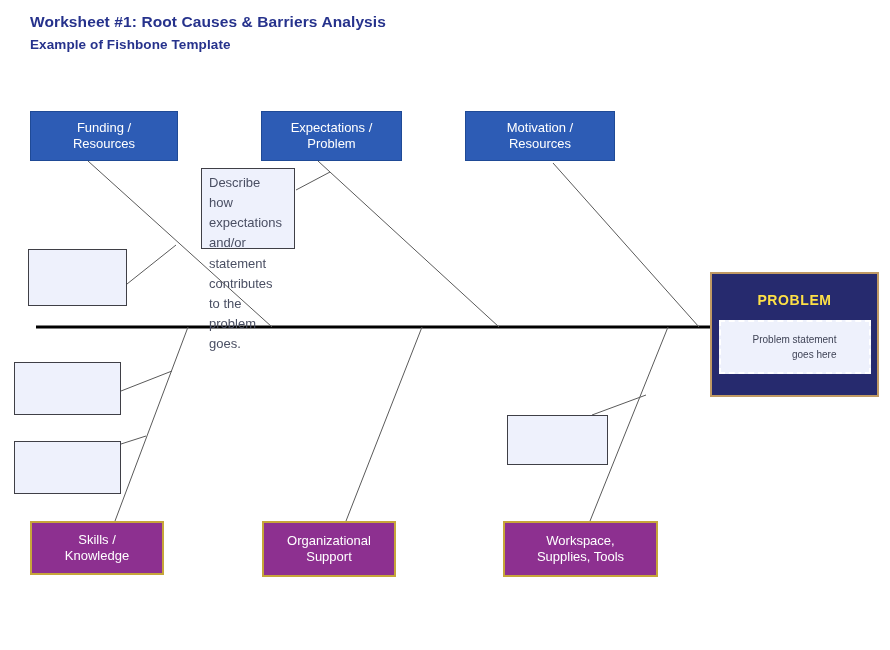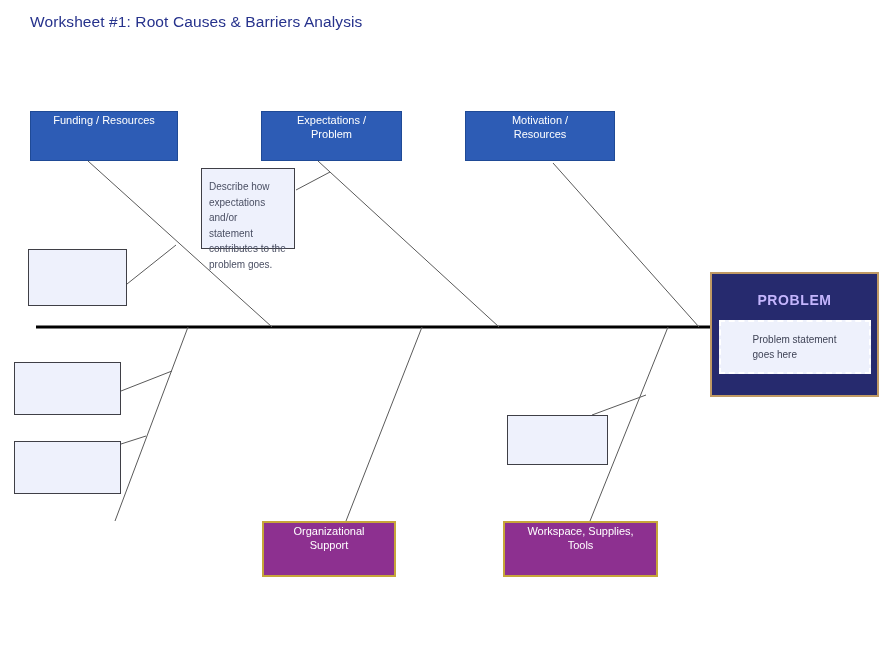--- a/index.html
+++ b/index.html
@@ -25,21 +25,21 @@
 
   
   .title-block {
     position: absolute;
     left: 30px;
     top: 12px;
     width: 600px;
   }
   .title-main {
     font-size: 15.5px;
-    font-weight: normal;
+    font-weight: bold;
     color: #26328c;
     letter-spacing: 0.1px;
     line-height: 1.35;
   }
   .title-sub {
     font-size: 13.5px;
     font-weight: bold;
     color: #26328c;
     letter-spacing: 0.1px;
     line-height: 1.35;
@@ -53,25 +53,25 @@
     width: 890px;
     height: 650px;
     pointer-events: none;
   }
 
   
   .cat-box {
     position: absolute;
     box-sizing: border-box;
     display: flex;
-    align-items: flex-start;
+    align-items: center;
     justify-content: center;
     text-align: center;
     color: #ffffff;
-    font-size: 11px;
+    font-size: 13px;
     line-height: 1.25;
     padding: 2px 22px;
   }
   .cat-top {
     background: #2d5cb5;
     border: 1px solid #1f4a96;
   }
   .cat-bottom {
     background: #8d3090;
     border: 2px solid #c6a63a;
@@ -84,67 +84,68 @@
     background: #eef1fc;
     border: 1.5px solid #3f3f46;
   }
 
   
   .note-box {
     position: absolute;
     box-sizing: border-box;
     background: #eef1fc;
     border: 1.5px solid #3f3f46;
-    padding: 10px 7px;
-    font-size: 10px;
+    padding: 4px 7px;
+    font-size: 13px;
     line-height: 1.55;
     color: #4a4f63;
   }
 
   
   .problem-box {
     position: absolute;
     box-sizing: border-box;
     background: #262a6e;
     border: 2px solid #c09a64;
     display: flex;
     flex-direction: column;
     align-items: center;
   }
   .problem-title {
-    color: #c4b5fd;
+    color: #fde047;
     font-size: 14px;
     font-weight: bold;
     letter-spacing: 0.6px;
     margin-top: 18px;
   }
   .problem-inner {
     box-sizing: border-box;
     margin-top: 12px;
     width: 152px;
     height: 54px;
     background: #eef1fc;
     border: 2px dashed #ffffff;
     display: flex;
     align-items: center;
     justify-content: center;
-    text-align: left;
+    text-align: right;
     font-size: 10px;
     line-height: 1.5;
     color: #3f4356;
     padding: 2px 6px;
   }
 </style>
 </head>
 <body>
 
 <div id="canvas">
 
   <div class="title-block">
     <div class="title-main">Worksheet #1: Root Causes &amp; Barriers Analysis</div>
+    <div class="title-sub">Example of Fishbone Template</div>
   </div>
 
   <svg id="bones" viewBox="0 0 890 650" xmlns="http://www.w3.org/2000/svg">
 
     <line x1="36" y1="327" x2="710" y2="327" stroke="#000000" stroke-width="3.2"></line>
 
     <line x1="88" y1="161" x2="272" y2="327" stroke="#5a5a5a" stroke-width="1"></line>
     <line x1="318" y1="161" x2="499" y2="327" stroke="#5a5a5a" stroke-width="1"></line>
     <line x1="553" y1="163" x2="699" y2="327" stroke="#5a5a5a" stroke-width="1"></line>
 
@@ -164,20 +165,23 @@
   </div>
 
   <div class="cat-box cat-top" style="left:261px; top:111px; width:141px; height:50px;">
     <span>Expectations / Problem</span>
   </div>
 
   <div class="cat-box cat-top" style="left:465px; top:111px; width:150px; height:50px;">
     <span>Motivation / Resources</span>
   </div>
 
+  <div class="cat-box cat-bottom" style="left:30px; top:521px; width:134px; height:54px;">
+    <span>Skills / Knowledge</span>
+  </div>
 
   <div class="cat-box cat-bottom" style="left:262px; top:521px; width:134px; height:56px;">
     <span>Organizational Support</span>
   </div>
 
   <div class="cat-box cat-bottom" style="left:503px; top:521px; width:155px; height:56px;">
     <span>Workspace, Supplies, Tools</span>
   </div>
 
   <div class="cause-box" style="left:28px; top:249px; width:99px; height:57px;">

